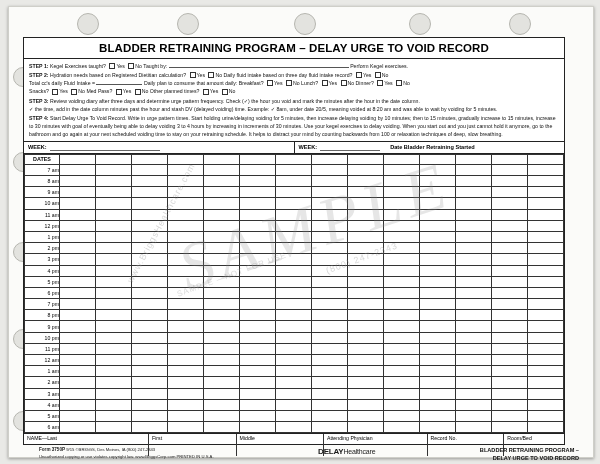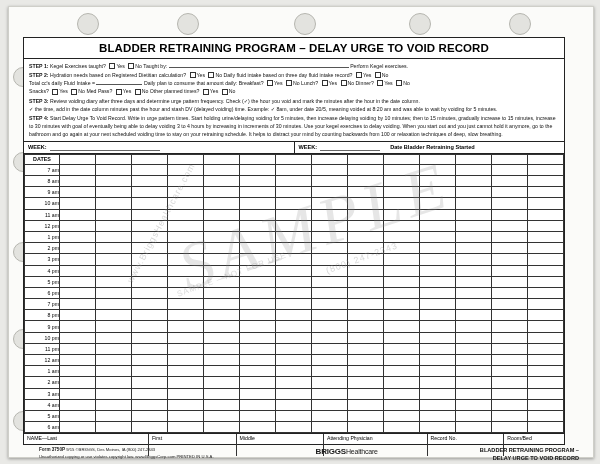--- a/index.html
+++ b/index.html
@@ -606,21 +606,21 @@
       <div class="wm4">SAMPLE – NOT FOR USE</div>
     </div>
 
     <div class="footer">
       <div class="fleft">
         <div><span class="fb">Form 3750P</span>
           <span>9/15  ©BRIGGS, Des Moines, IA  (800) 247-2343</span></div>
         <div>Unauthorized copying or use violates copyright law.  www.BriggsCorp.com  PRINTED IN U.S.A.</div>
       </div>
       <div class="fmid">
-        <span>BRIGGS</span><span class="hc">Healthcare</span>
+        <span>DELAY</span><span class="hc">Healthcare</span>
       </div>
       <div class="fright">
         <div>BLADDER RETRAINING PROGRAM –</div>
         <div>DELAY URGE TO VOID RECORD</div>
       </div>
     </div>
 
   </div>
 </div>
 

